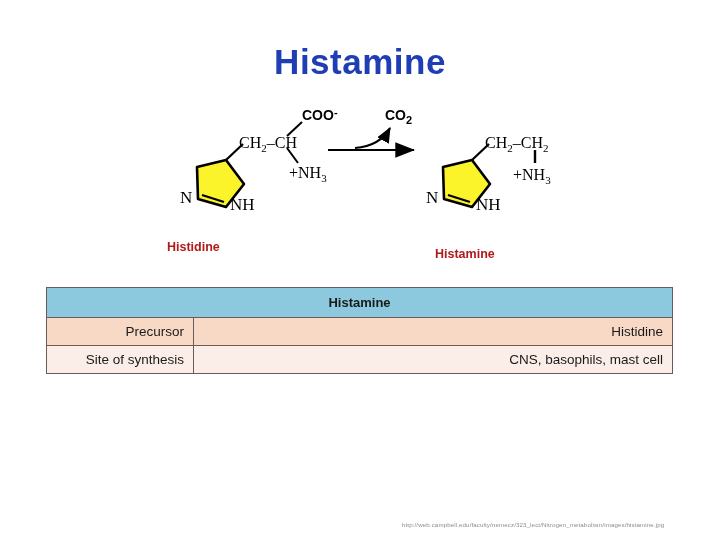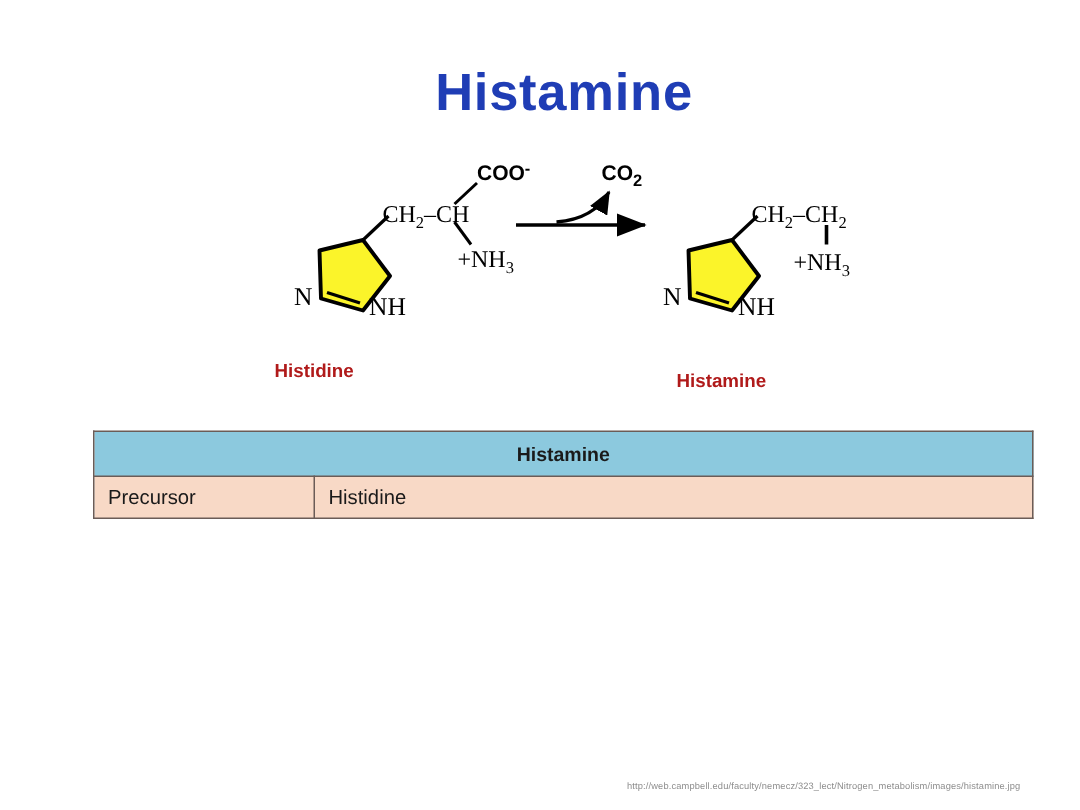--- a/index.html
+++ b/index.html
@@ -9,21 +9,21 @@
   }
   body {
     width: 720px;
     height: 540px;
     position: relative;
     overflow: hidden;
     font-family: "Liberation Sans", sans-serif;
   }
   #slide {
     position: absolute;
-    left: 16px; top: 0;
+    left: 0; top: 0;
     width: 704px;
     height: 540px;
     background: #ffffff;
   }
 
   
   #slide-title {
     position: absolute;
     left: 0;
     top: 42px;
@@ -66,21 +66,21 @@
     width: 627px;
     border-collapse: collapse;
     table-layout: fixed;
     font-size: 13.5px;
     color: #1a1a1a;
   }
   #info-table td, #info-table th {
     border: 1px solid #6b5c57;
     padding: 6px 9px;
     vertical-align: middle;
-    text-align: left;
+    text-align: right;
     font-weight: normal;
   }
   #info-table th {
     background: #8CC9DE;
     text-align: center;
     font-weight: bold;
     font-size: 13px;
     padding: 7px 9px;
   }
   .col-key { width: 147px; }
@@ -170,18 +170,22 @@
     <thead>
       <tr>
         <th colspan="2">Histamine</th>
       </tr>
     </thead>
     <tbody>
       <tr class="dark">
         <td>Precursor</td>
         <td>Histidine</td>
       </tr>
+      <tr class="light">
+        <td>Site of synthesis</td>
+        <td>CNS, basophils, mast cell</td>
+      </tr>
     </tbody>
   </table>
 
   <div id="source-url">http://web.campbell.edu/faculty/nemecz/323_lect/Nitrogen_metabolism/images/histamine.jpg</div>
 
 </div>
 
 </body></html>

